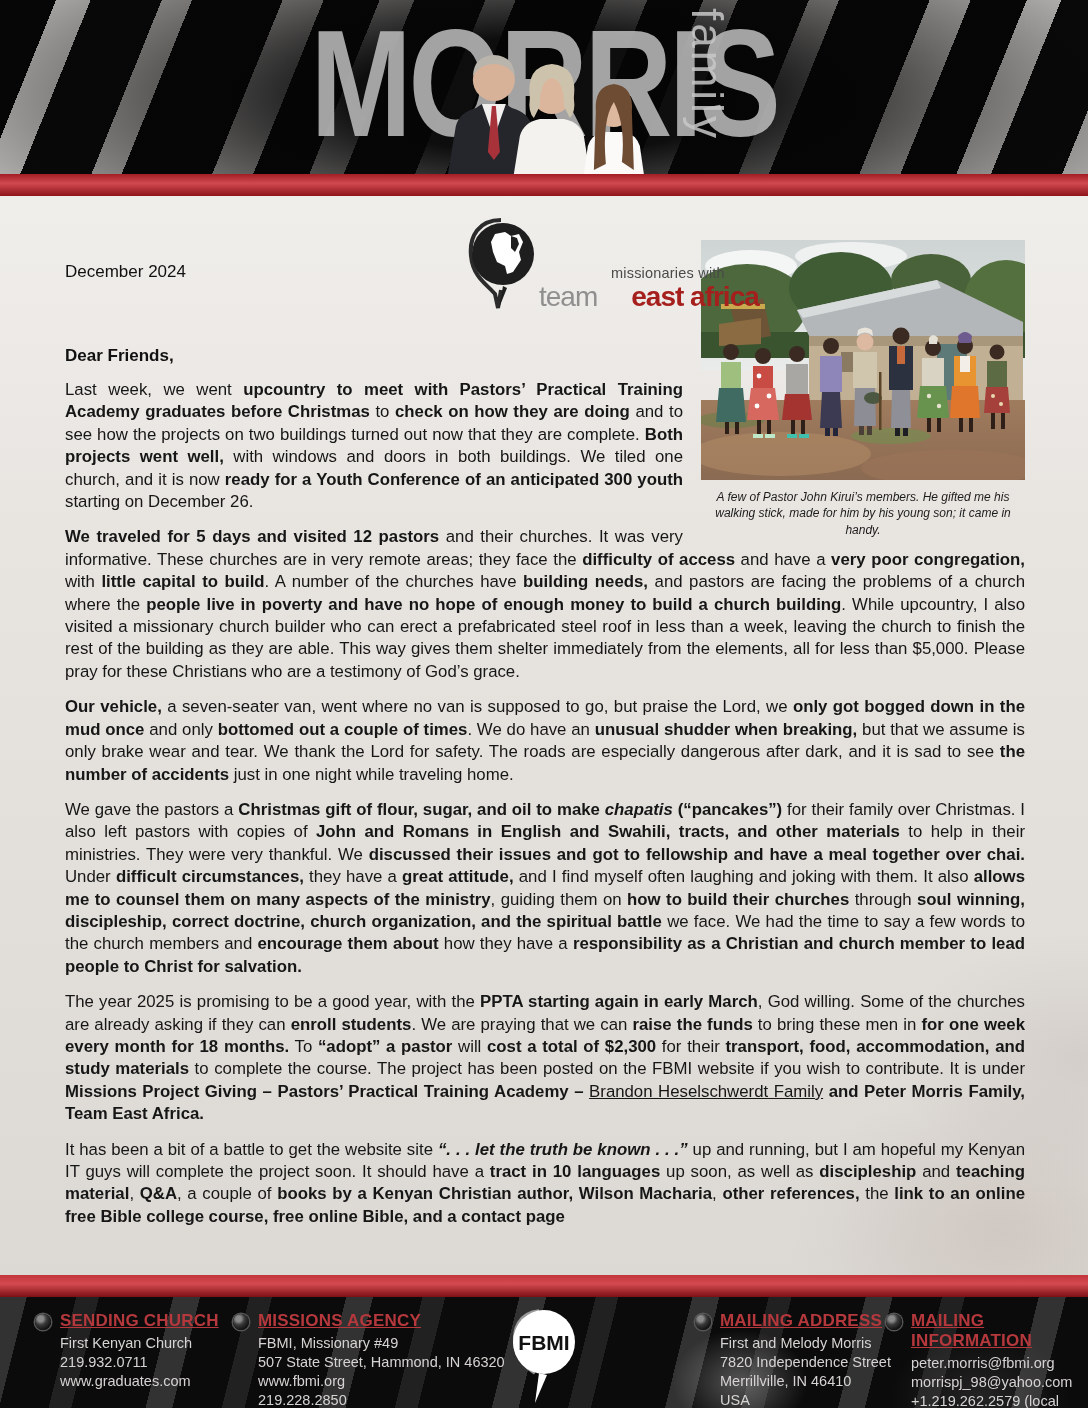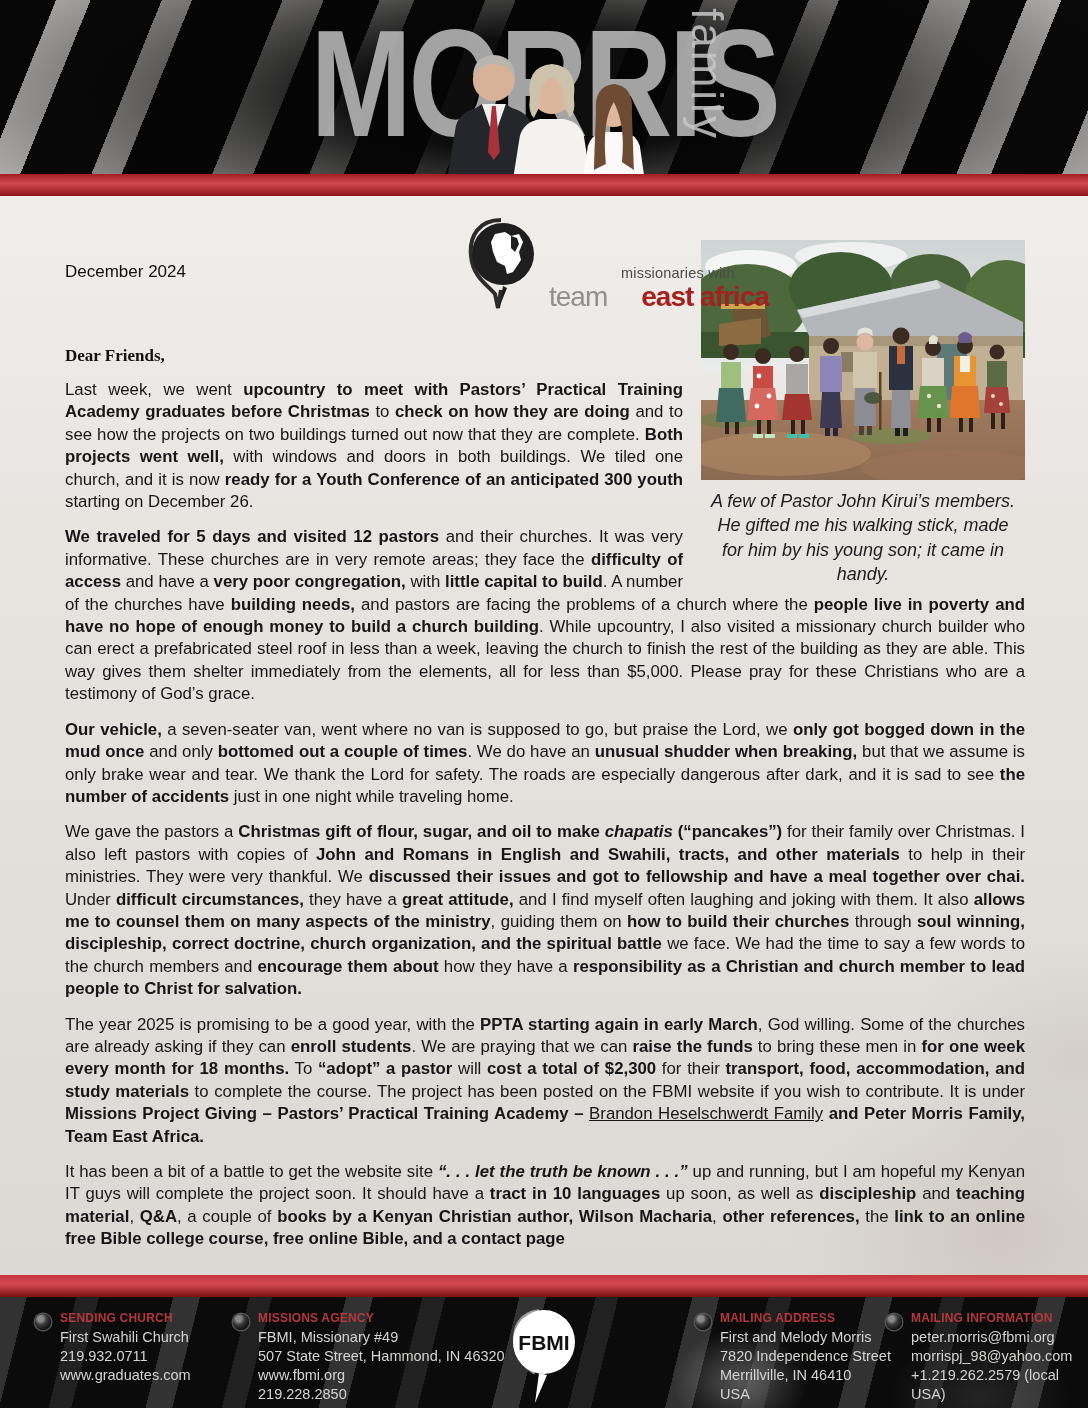--- a/index.html
+++ b/index.html
@@ -42,32 +42,32 @@
     position:relative;height:1079px;overflow:hidden;
     background:
       radial-gradient(ellipse 300px 220px at 92% 96%, rgba(150,120,110,.18), transparent 70%),
       radial-gradient(ellipse 260px 180px at 99% 80%, rgba(140,120,115,.14), transparent 70%),
       linear-gradient(#f0eeeb 0%, #e8e5e1 30%, #dcd9d4 100%);
   }
   .content{padding:14px 63px 0 65px;}
   .photo-float{float:right;width:324px;margin:30px 0 6px 18px;}
   .photo-frame{width:324px;height:240px;display:block;}
   .caption{
-    margin-top:9px;font-size:18px;line-height:1.36;font-style:italic;
+    margin-top:9px;font-size:12px;line-height:1.36;font-style:italic;
     text-align:center;color:#1c1c1c;padding:0 4px;
   }
   .toprow{position:relative;height:116px;}
   .date{position:absolute;left:0;top:52px;font-size:17px;color:#111;}
-  .tea-logo{position:absolute;left:400px;top:6px;display:flex;align-items:flex-end;gap:12px;}
+  .tea-logo{position:absolute;left:400px;top:6px;display:flex;align-items:flex-end;gap:2px;}
   .tea-text{padding-bottom:2px;}
   .tea-tagline{font-size:14.5px;color:#4a4a4a;letter-spacing:.2px;margin-left:72px;margin-bottom:1px;}
   .tea-line2{font-size:28px;line-height:30px;white-space:nowrap;}
   .tea-team{color:#8f8f8f;letter-spacing:-1px;}
   .tea-east{color:#a5201d;font-weight:bold;letter-spacing:-1px;margin-left:34px;}
-  .greeting{font-weight:bold;font-size:17px;margin:20px 0 0 0;color:#111;font-family:Liberation Serif, serif;}
+  .greeting{font-weight:bold;font-size:17px;margin:20px 0 0 0;color:#111;}
   .para{
     font-size:16.8px;line-height:22.4px;color:#161616;
     text-align:justify;margin:13px 0 0 0;
   }
   
   .ftr{
     position:relative;height:111px;overflow:hidden;color:#d6d4d2;
     background:
       radial-gradient(ellipse 90px 70px at 740px 85px, rgba(255,255,255,.30), transparent 75%),
       radial-gradient(ellipse 120px 90px at 980px 100px, rgba(255,255,255,.10), transparent 75%),
@@ -75,21 +75,21 @@
         rgba(255,255,255,.16) 0 26px, rgba(0,0,0,0) 26px 74px,
         rgba(255,255,255,.09) 74px 96px, rgba(0,0,0,0) 96px 168px),
       #0b0b0b;
   }
   .fsec{position:absolute;top:14px;display:flex;gap:9px;}
   .fglobe{
     width:16px;height:16px;border-radius:50%;margin-top:3px;flex:none;
     background:radial-gradient(circle at 35% 30%, #8a8a8a 0 18%, #3a3a3a 40%, #101010 75%);
     box-shadow:0 0 0 1.5px #555;
   }
-  .ftitle{font-size:12px;font-weight:bold;color:#b5383d;letter-spacing:.2px;margin-bottom:3px;}
+  .ftitle{font-size:17px;font-weight:bold;color:#b5383d;letter-spacing:.2px;margin-bottom:3px;text-decoration:underline;}
   .f-line{font-size:14.5px;line-height:19px;color:#d6d4d2;}
   .fbmi{position:absolute;left:505px;top:8px;}
 </style>
 </head>
 <body>
 
 <div class="page">
 
   <div class="hdr">
     <div class="hdr-lockup">
@@ -255,21 +255,21 @@
 
   <div class="redbar bottom"></div>
 
   <div class="ftr">
 
     <div class="fsec" style="left:35px">
       <div class="fglobe"></div>
       <div>
         <div class="ftitle">SENDING CHURCH</div>
         <div>
-            <div class="f-line">First Swahili Church</div>
+            <div class="f-line">First Kenyan Church</div>
             <div class="f-line">219.932.0711</div>
             <div class="f-line">www.graduates.com</div>
           </div>
       </div>
     </div>
 
     <div class="fsec" style="left:233px">
       <div class="fglobe"></div>
       <div>
         <div class="ftitle">MISSIONS AGENCY</div>

